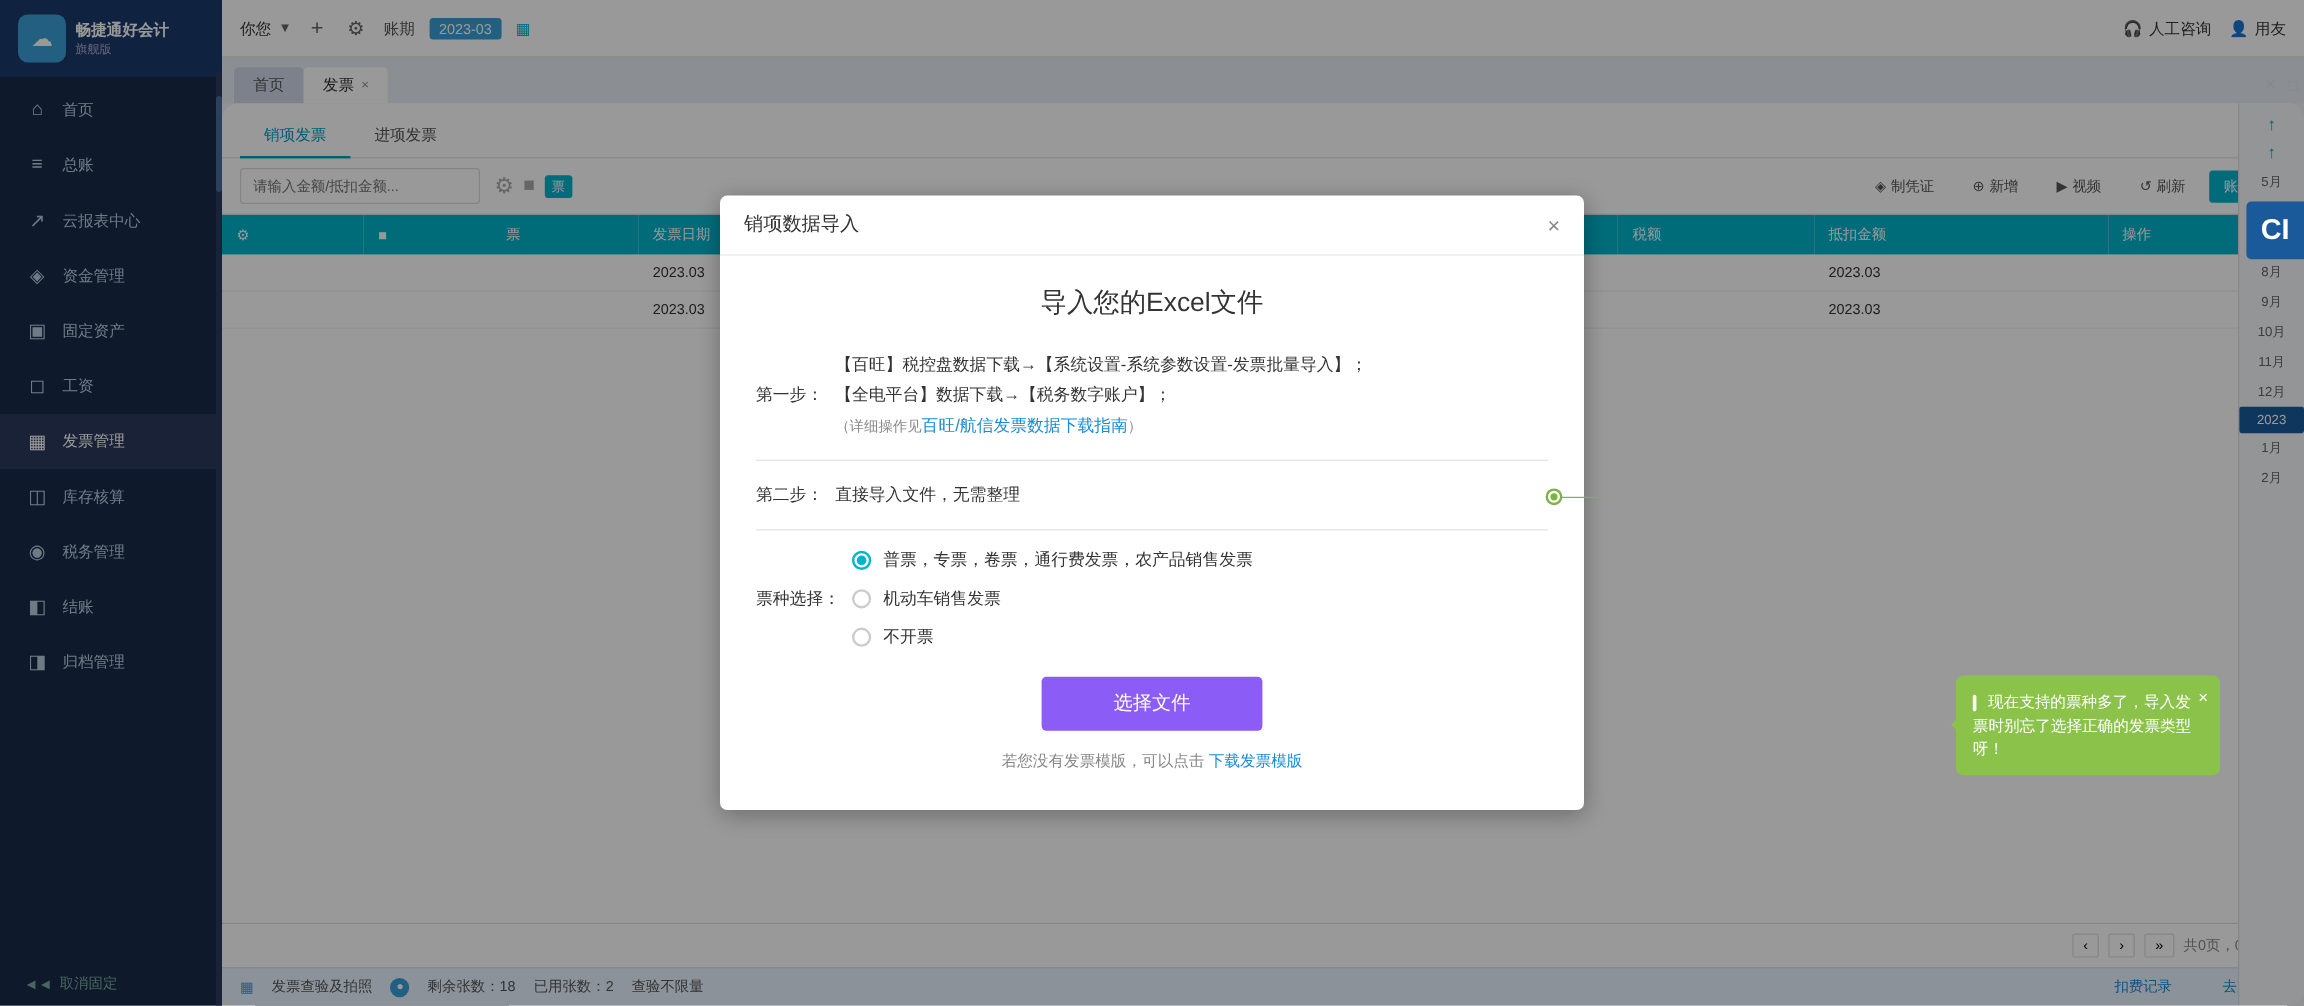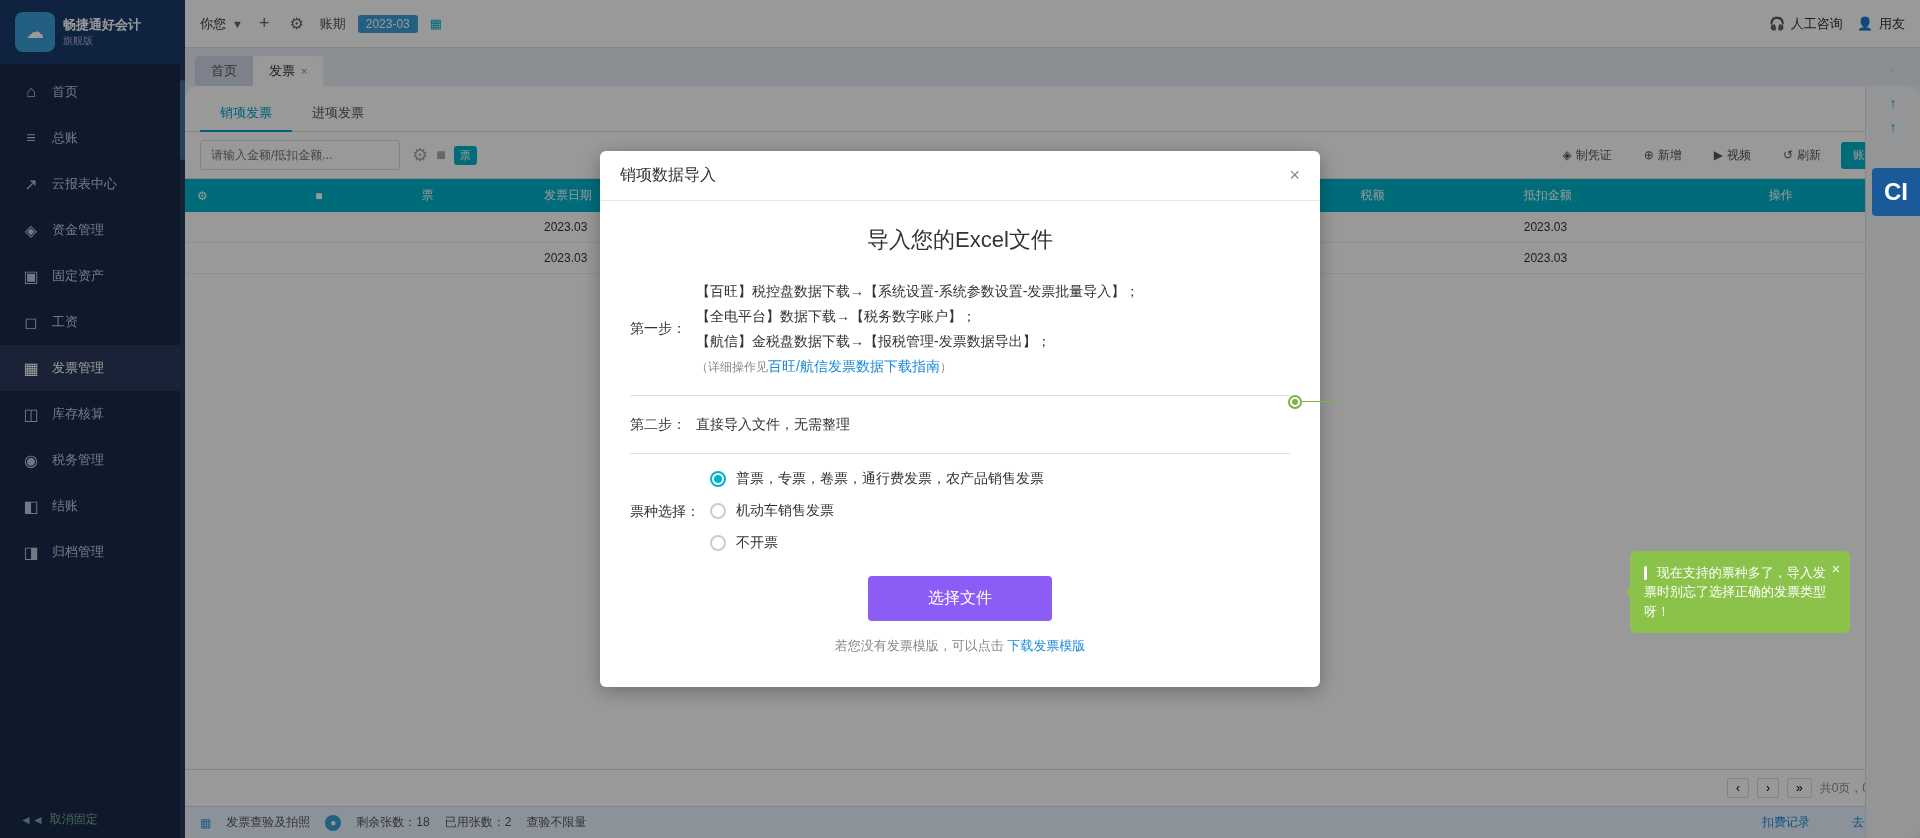--- a/index.html
+++ b/index.html
@@ -335,20 +335,33 @@
           <a class="statusbar-link">扣费记录</a>
           <a class="statusbar-link">去充值</a>
           <span style="color:#888;cursor:pointer;">×</span>
         </div>
       </div>
     </div>
 
     <div class="right-side">
       <div style="color:#00b4cc;font-size:14px;cursor:pointer;padding:4px 0;">↑</div>
       <div style="color:#00b4cc;font-size:14px;cursor:pointer;padding:4px 0;">↑</div>
+      <div class="right-months">
+        <div class="month-item">5月</div>
+        <div class="month-item">6月</div>
+        <div class="month-item">7月</div>
+        <div class="month-item">8月</div>
+        <div class="month-item">9月</div>
+        <div class="month-item">10月</div>
+        <div class="month-item">11月</div>
+        <div class="month-item">12月</div>
+        <div class="month-item highlight-year">2023</div>
+        <div class="month-item">1月</div>
+        <div class="month-item">2月</div>
+      </div>
     </div>
   </div>
 </div>
 
 <div style="position:fixed;top:62px;right:5px;display:flex;gap:10px;z-index:200;align-items:center;">
   <span style="color:#888;font-size:16px;cursor:pointer;">×</span>
   <span style="color:#888;font-size:14px;cursor:pointer;">□</span>
 </div>
 
 <div style="position:fixed;top:168px;right:0;background:#1a5a9a;color:white;font-size:24px;font-weight:bold;padding:10px 12px;z-index:300;border-radius:4px 0 0 4px;">CI</div>
@@ -360,21 +373,20 @@
       <span class="dialog-close">×</span>
     </div>
     <div class="dialog-body">
       <div class="dialog-main-title">导入您的Excel文件</div>
 
       <div class="step-row">
         <span class="step-label">第一步：</span>
         <div class="step-content">
           <div>【百旺】税控盘数据下载→【系统设置-系统参数设置-发票批量导入】；</div>
           <div>【全电平台】数据下载→【税务数字账户】；</div>
-          <div>【航信】金税盘数据下载→【报税管理-发票数据导出】；</div>
           <div>
             <span class="step-link-paren">（详细操作见</span><a class="step-link">百旺/航信发票数据下载指南</a><span class="step-link-paren">）</span>
           </div>
         </div>
       </div>
 
       <hr class="divider-line">
 
       <div class="step-row">
         <span class="step-label">第二步：</span>

